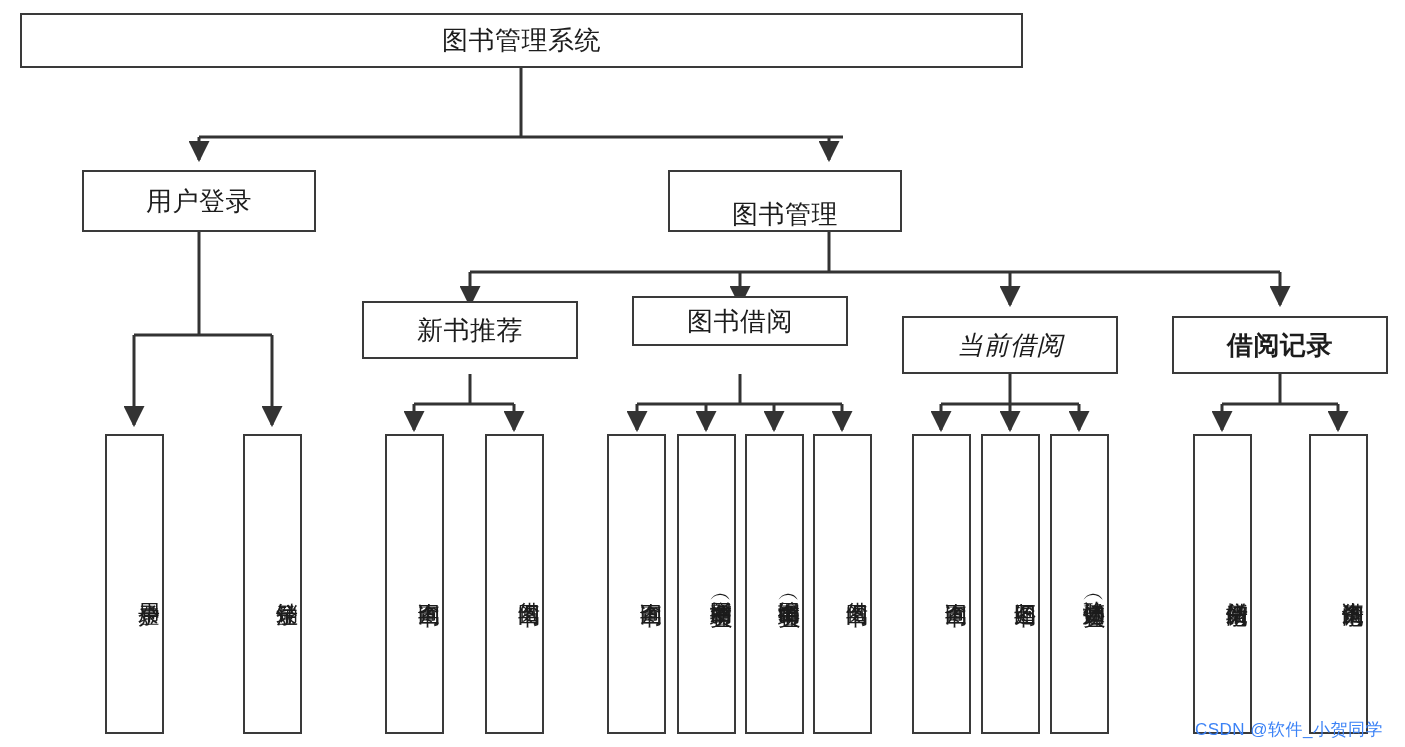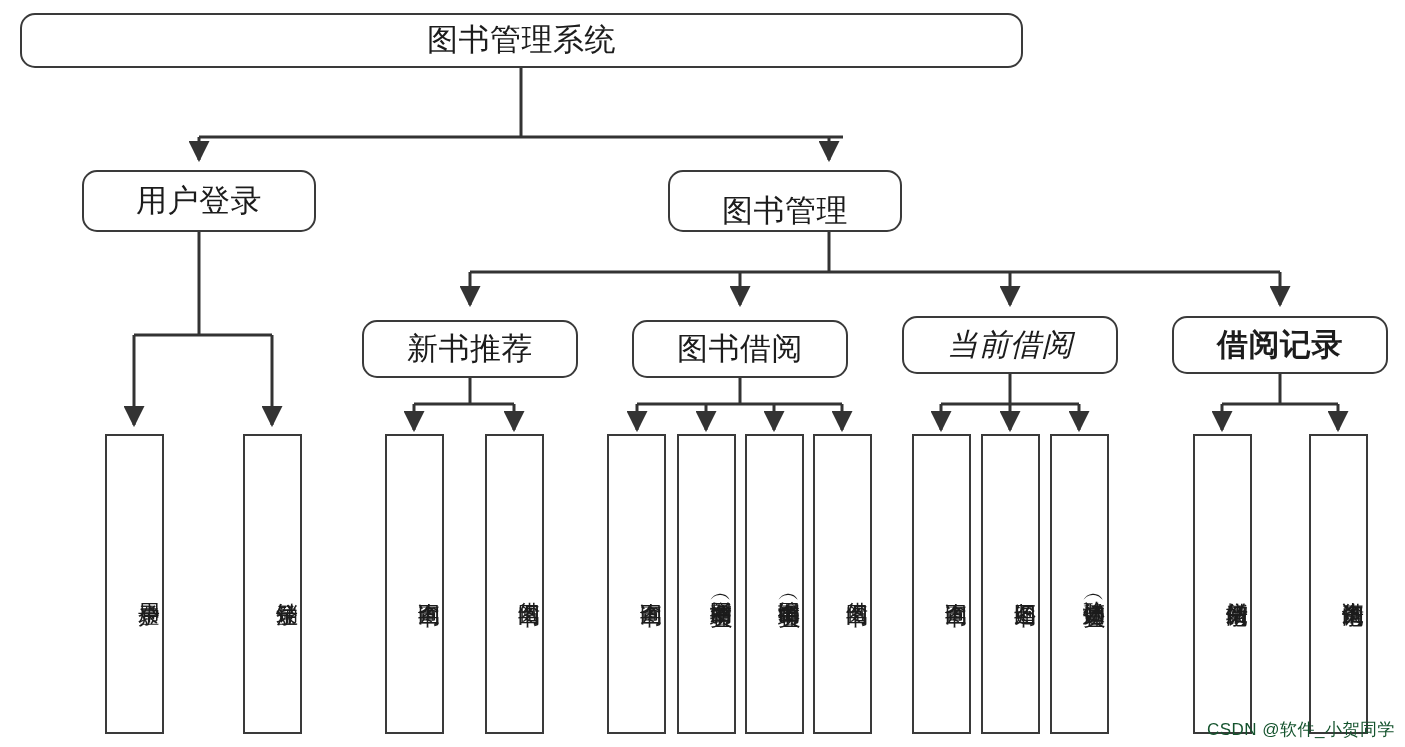--- a/index.html
+++ b/index.html
@@ -31,43 +31,42 @@
     background: #ffffff;
     border: 2px solid #3a3a3a;
     display: flex;
     align-items: center;
     justify-content: center;
     color: #1c1c1c;
     text-align: center;
     line-height: 1.18;
   }
   .node.h {
-    font-size: 31px;
+    font-size: 26px;
     letter-spacing: 0.5px;
-    border-radius: 15px;
   }
   .node.v {
     writing-mode: vertical-rl;
     text-orientation: upright;
     font-size: 22px;
     letter-spacing: 1px;
     padding-top: 6px;
     align-items: flex-start;
     justify-content: center;
   }
   .node.v .label {
     writing-mode: vertical-rl;
     text-orientation: upright;
   }
   #watermark {
     position: absolute;
-    right: 10px;
+    right: 22px;
     bottom: 6px;
     font-size: 17px;
-    color: #14532d;
+    color: #3b82f6;
     letter-spacing: 0.5px;
     white-space: nowrap;
   }
 </style>
 </head>
 <body>
 
 <div id="canvas">
 
   <svg id="wires" viewBox="0 0 1405 747" width="1405" height="747" xmlns="http://www.w3.org/2000/svg">
@@ -125,24 +124,24 @@
     <span class="label">图书管理系统</span>
   </div>
 
   <div class="node h" style="left:82px; top:170px; width:234px; height:62px;">
     <span class="label">用户登录</span>
   </div>
   <div class="node h" style="left:668px; top:170px; width:234px; height:62px;align-items:flex-end;">
     <span class="label">图书管理</span>
   </div>
 
-  <div class="node h" style="left:362px; top:320px; width:216px; height:58px;">
+  <div class="node h" style="left:362px; top:301px; width:216px; height:58px;">
     <span class="label">新书推荐</span>
   </div>
-  <div class="node h" style="left:632px; top:320px; width:216px; height:58px;">
+  <div class="node h" style="left:632px; top:296px; width:216px; height:50px;">
     <span class="label">图书借阅</span>
   </div>
   <div class="node h" style="left:902px; top:316px; width:216px; height:58px;font-style:italic;">
     <span class="label">当前借阅</span>
   </div>
   <div class="node h" style="left:1172px; top:316px; width:216px; height:58px;font-weight:bold;">
     <span class="label">借阅记录</span>
   </div>
 
   <div class="node v" style="left:105px; top:434px; width:59px; height:300px;">

